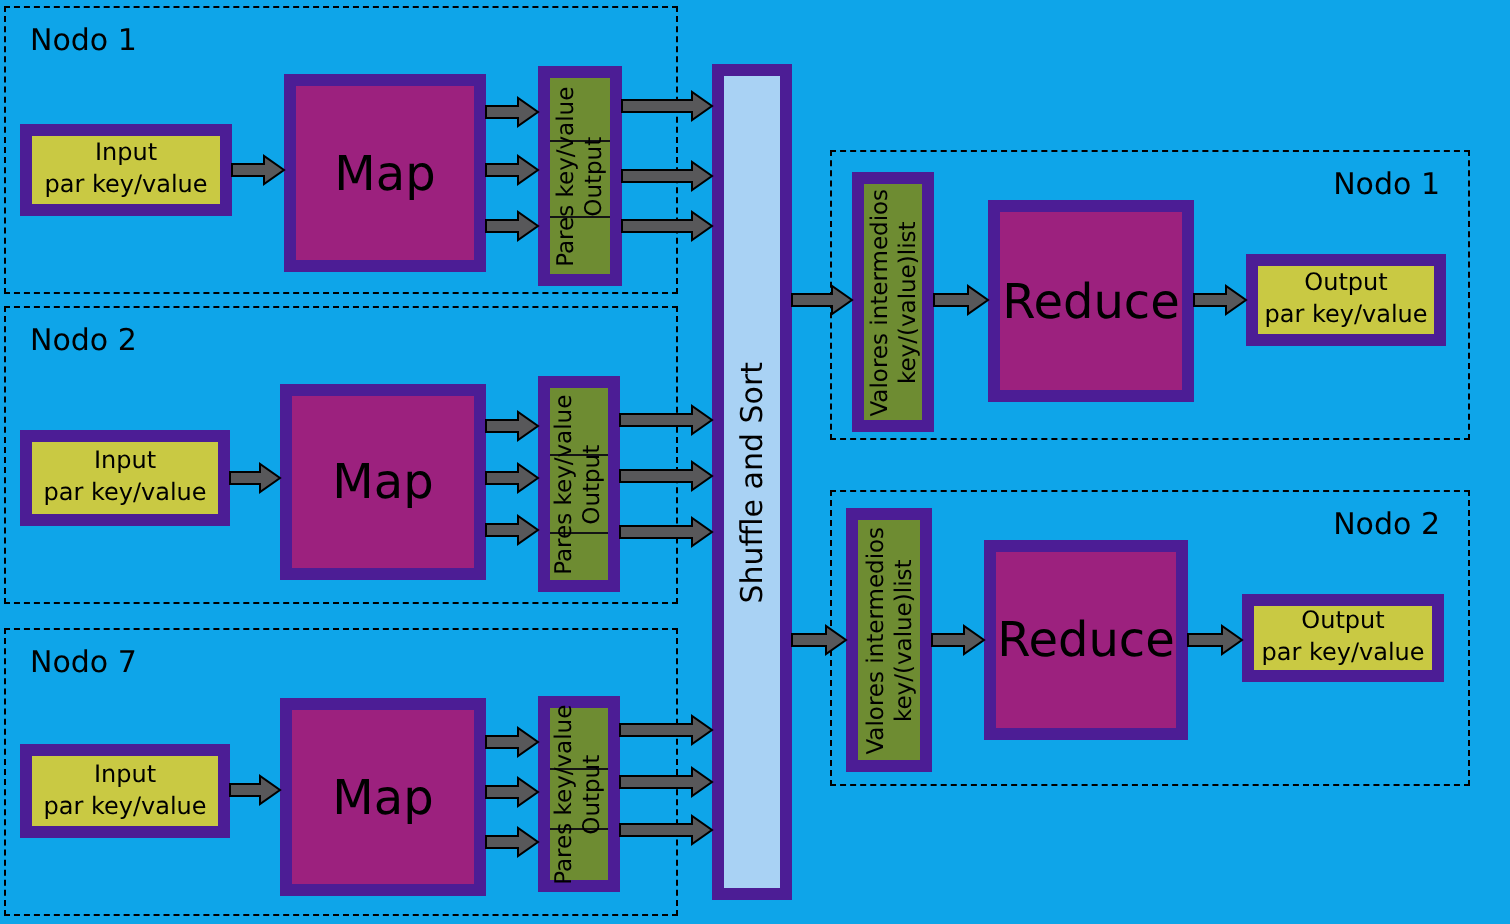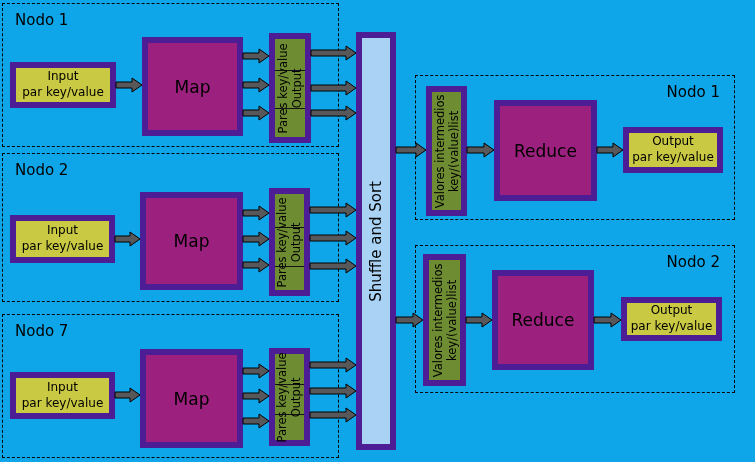--- a/index.html
+++ b/index.html
@@ -7,21 +7,21 @@
     position:relative;width:755px;height:462px;background:#0ea5e9;
     font-family:"DejaVu Sans","Liberation Sans",sans-serif;color:#000;overflow:hidden;
   }
   .panel{position:absolute;border:1px dashed #000;box-sizing:border-box;background:transparent;}
   .node-label{position:absolute;font-size:15px;white-space:nowrap;}
   .node-label.left{left:12px;top:7px;}
   .node-label.right{right:14px;top:7px;}
   .box{position:absolute;box-sizing:border-box;border:6px solid #4c1d95;
        display:flex;align-items:center;justify-content:center;text-align:center;}
   .io{background:var(--yellow);font-size:12px;line-height:1.3;}
-  .proc{background:var(--purple);font-size:17px;}
+  .proc{background:var(--purple);font-size:24px;}
   .pairs{background:var(--green);}
   .shuffle{background:var(--blue);}
   .divider{position:absolute;left:0;right:0;height:1px;background:#141414;}
   .vtext{white-space:nowrap;transform:rotate(-90deg);text-align:center;
          font-size:11.5px;line-height:1.25;}
   .vtext.big{font-size:15px;}
   svg.arrows{position:absolute;left:0;top:0;pointer-events:none;}
   svg.arrows polygon{stroke:#000;stroke-width:1;}
 </style>
 </head>

